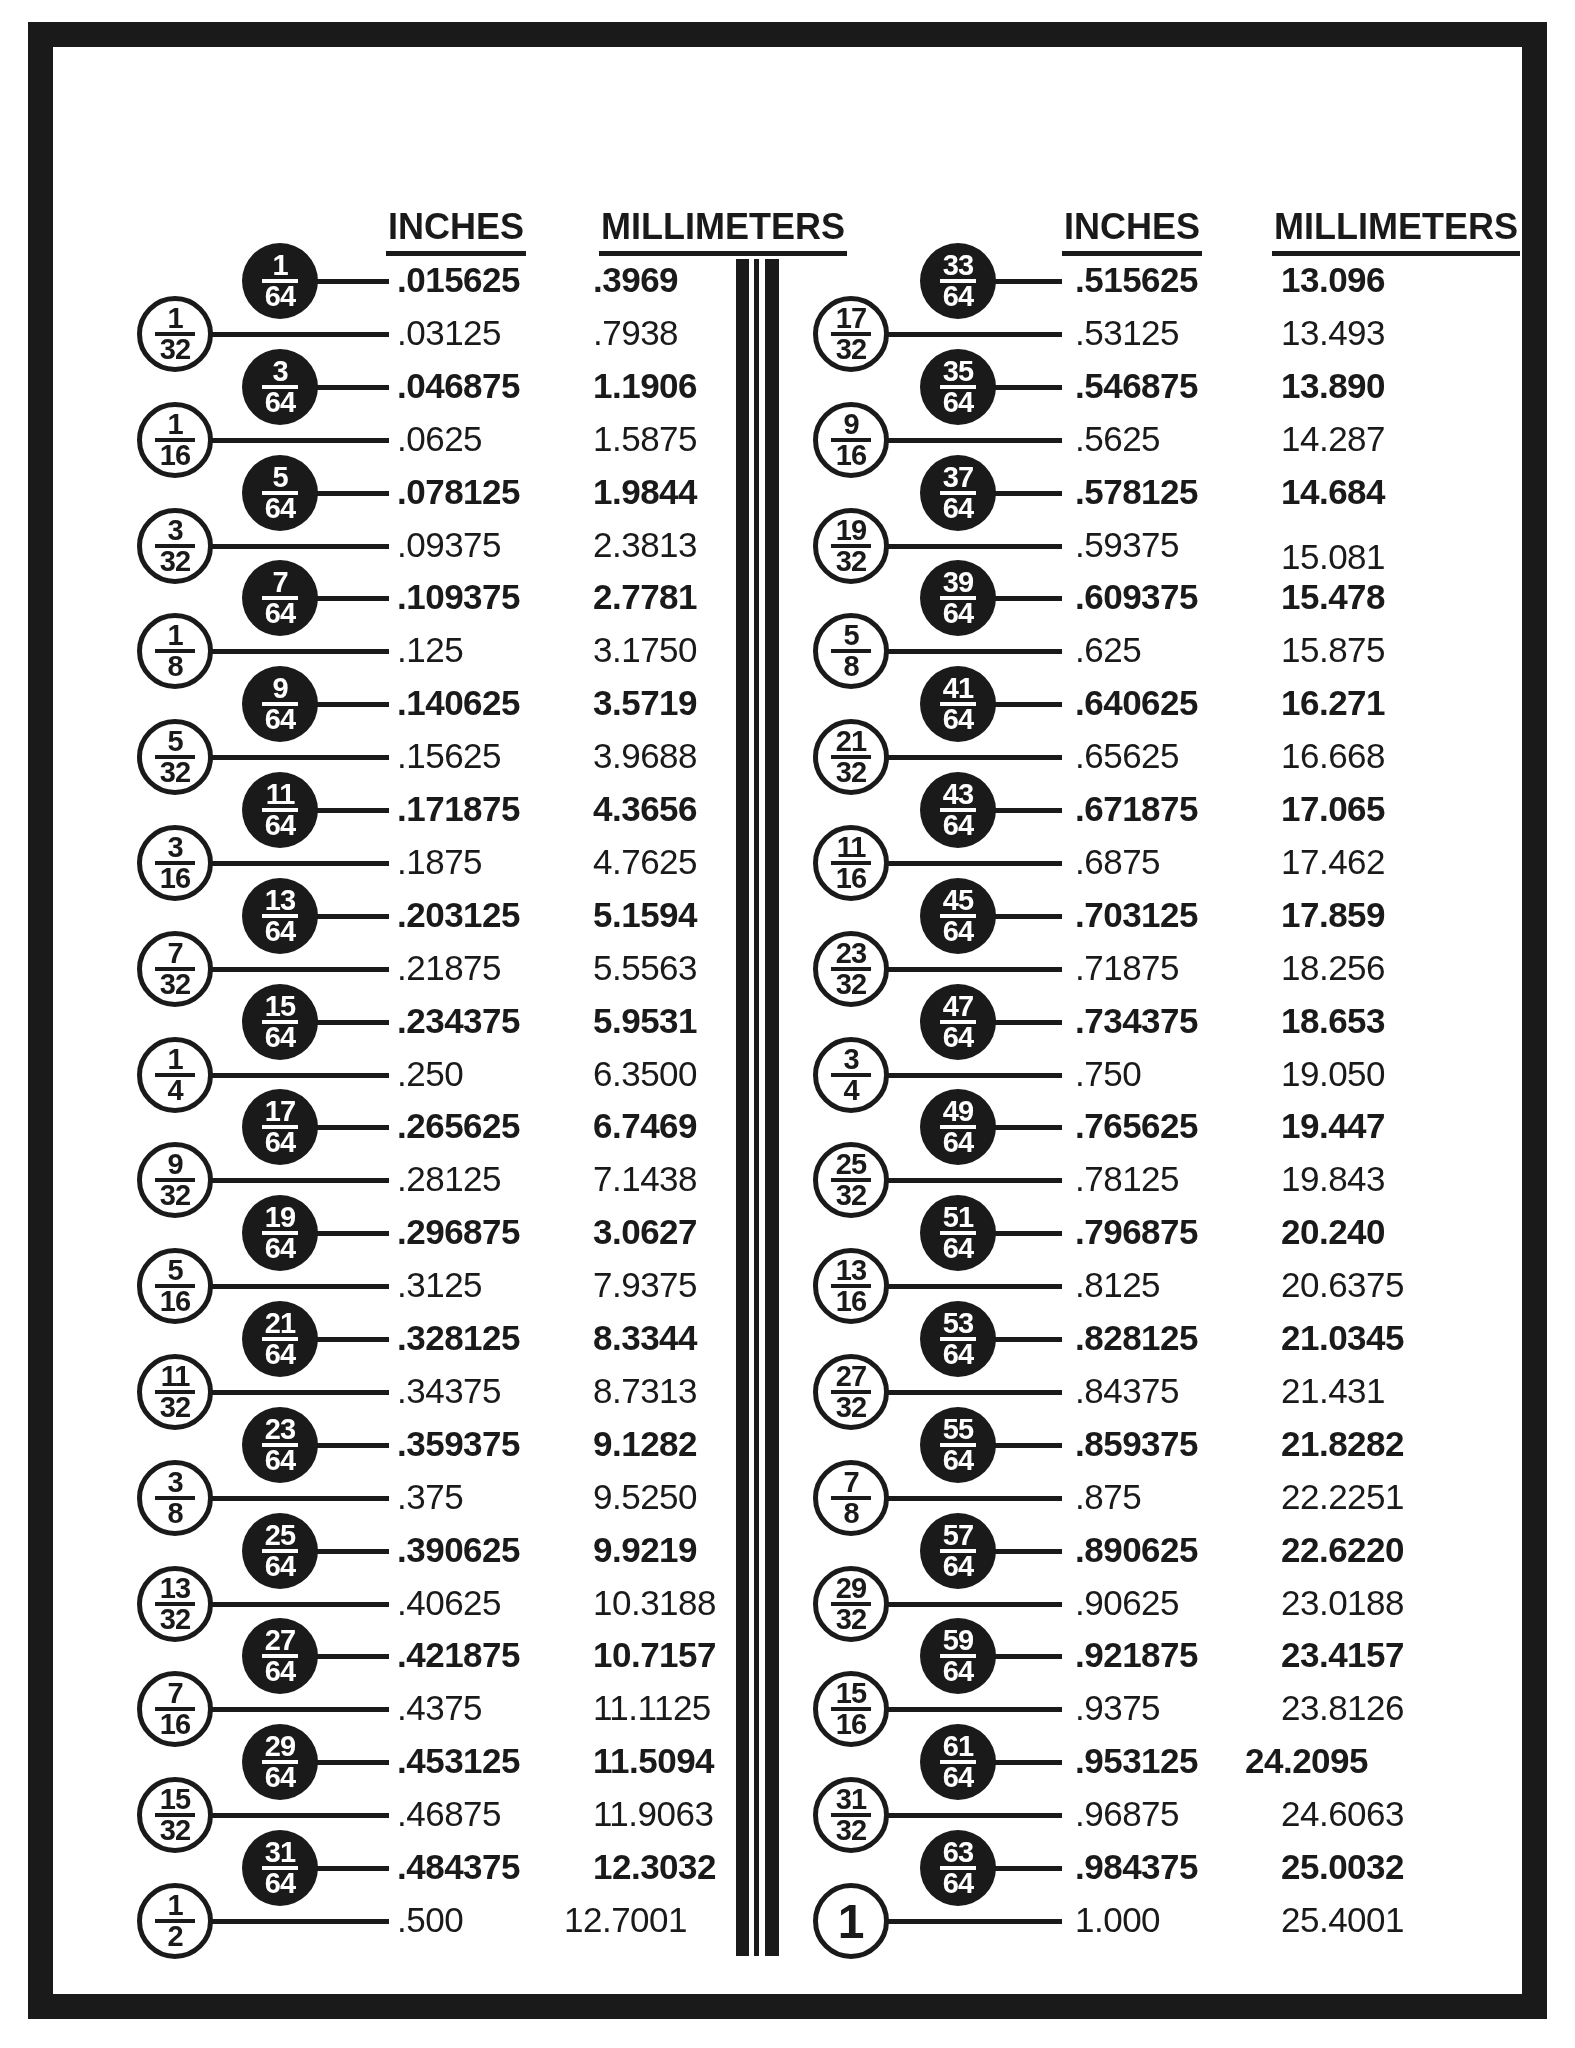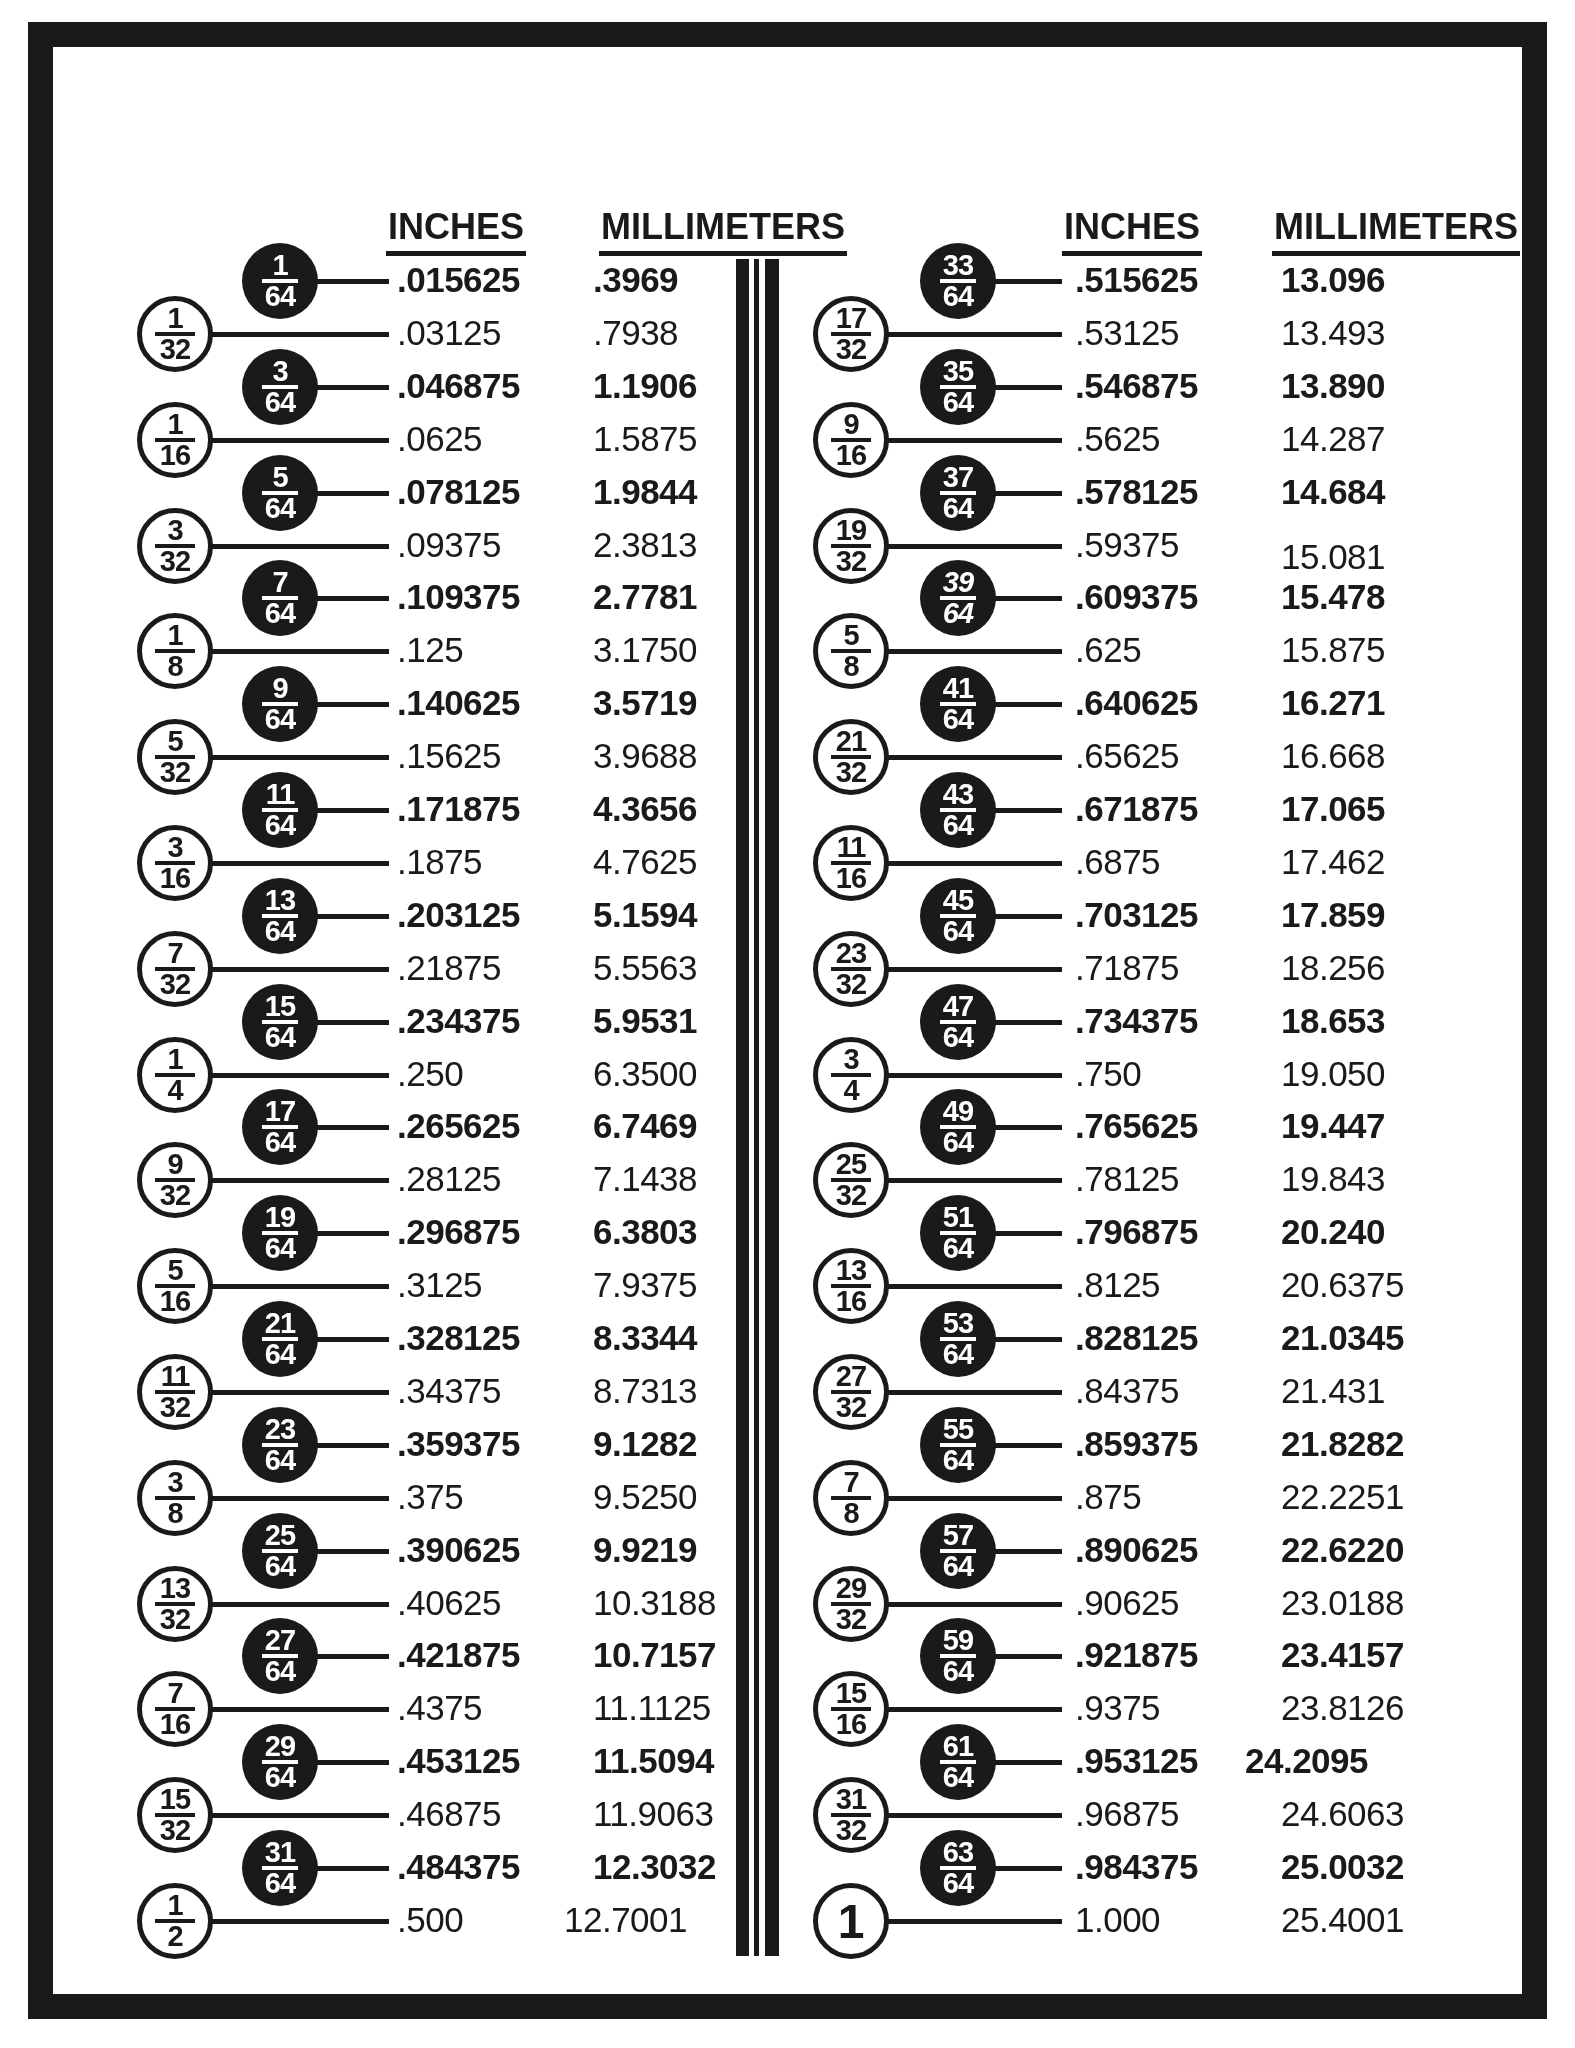--- a/index.html
+++ b/index.html
@@ -246,21 +246,21 @@
         <span class="val" style="left: 593px;">7.1438</span>
       </div>
       <div class="row" style="top: 1233px;">
         <div class="cline" style="left: 280px; width: 109px;"></div>
         <div class="bubble black" style="left: 242px; top: -38px;">
           <div class="frac-num">19</div>
           <div class="frac-bar"></div>
           <div class="frac-den">64</div>
         </div>
         <span class="val bold" style="left: 397px;">.296875</span>
-        <span class="val bold" style="left: 593px;">6.3803</span>
+        <span class="val bold" style="left: 593px;">3.0627</span>
       </div>
       <div class="row" style="top: 1286px;">
         <div class="cline" style="left: 175px; width: 214px;"></div>
         <div class="bubble white" style="left: 137px; top: -38px;">
           <div class="frac-num">5</div>
           <div class="frac-bar"></div>
           <div class="frac-den">16</div>
         </div>
         <span class="val" style="left: 397px;">.3125</span>
         <span class="val" style="left: 593px;">7.9375</span>
@@ -442,21 +442,21 @@
         <div class="bubble white" style="left: 813px; top: -38px;">
           <div class="frac-num">19</div>
           <div class="frac-bar"></div>
           <div class="frac-den">32</div>
         </div>
         <span class="val" style="left: 1075px;">.59375</span>
         <span class="val" style="left: 1281px; margin-top: 12px;">15.081</span>
       </div>
       <div class="row" style="top: 598px;">
         <div class="cline" style="left: 958px; width: 104px;"></div>
-        <div class="bubble black" style="left: 920px; top: -38px; font-style: italic;">
+        <div class="bubble black" style="left: 920px; top: -38px;">
           <div class="frac-num">39</div>
           <div class="frac-bar"></div>
           <div class="frac-den">64</div>
         </div>
         <span class="val bold" style="left: 1075px;">.609375</span>
         <span class="val bold" style="left: 1281px;">15.478</span>
       </div>
       <div class="row" style="top: 651px;">
         <div class="cline" style="left: 851px; width: 211px;"></div>
         <div class="bubble white" style="left: 813px; top: -38px;">

